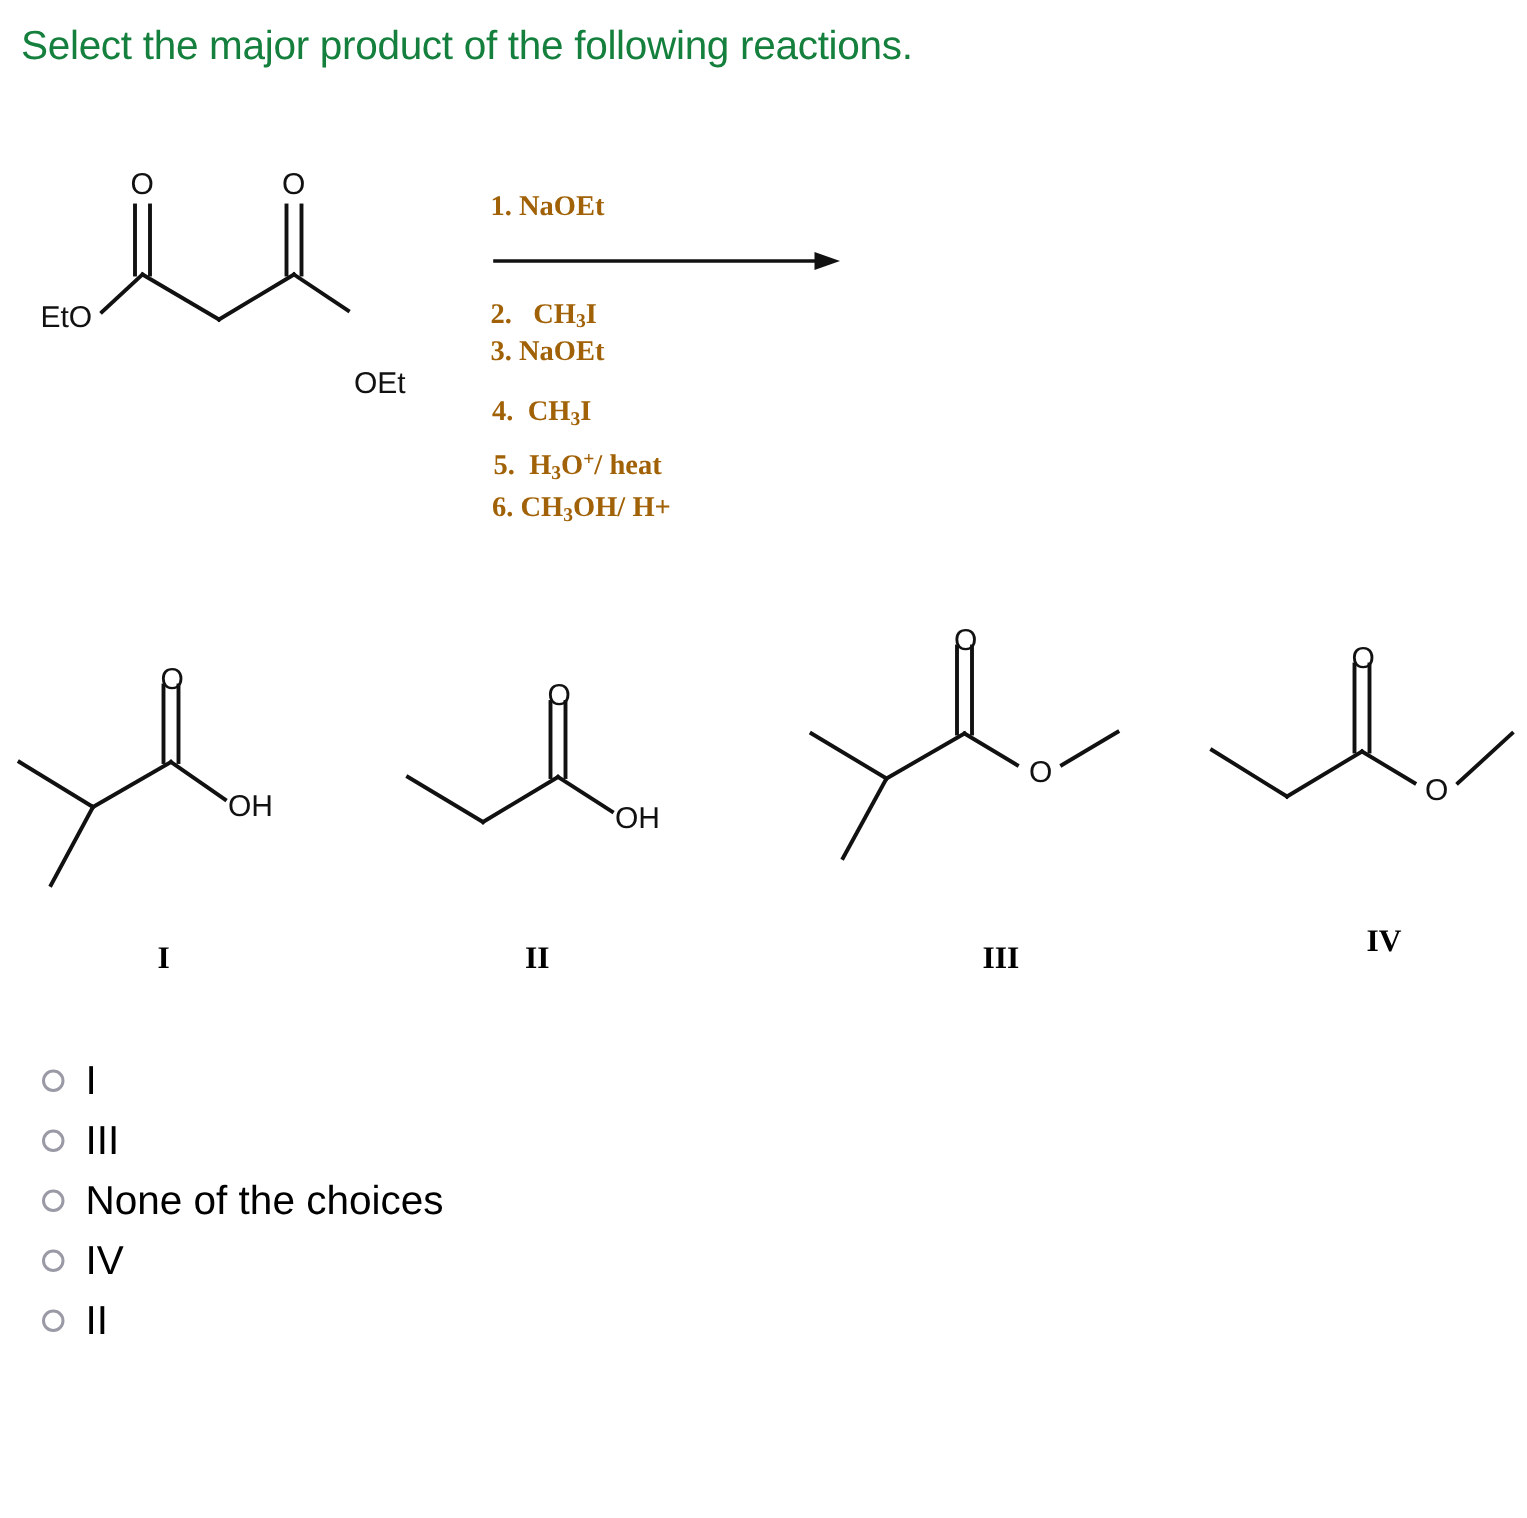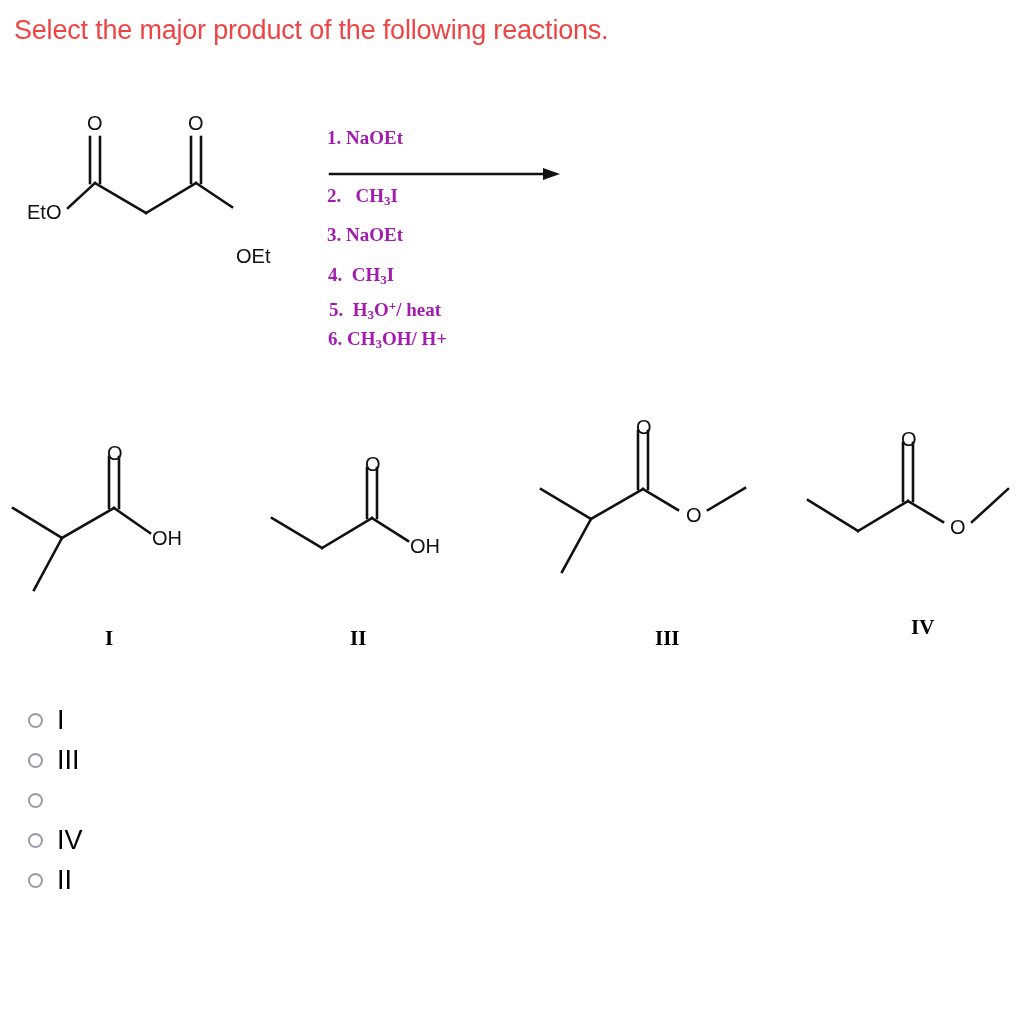--- a/index.html
+++ b/index.html
@@ -15,21 +15,21 @@
     color: #000000;
     overflow: hidden;
   }
   #question-title {
     position: absolute;
     left: 14px;
     top: 14px;
     font-size: 27px;
     line-height: 32px;
     letter-spacing: -0.2px;
-    color: #ef4444;
+    color: #15803d;
     white-space: nowrap;
   }
   .svg-layer {
     position: absolute;
     left: 0;
     top: 0;
     width: 1018px;
     height: 1012px;
     pointer-events: none;
   }
@@ -37,25 +37,25 @@
     position: absolute;
     left: 327px;
     top: 128px;
     width: 260px;
   }
   .cond-item {
     font-family: "Liberation Serif", serif;
     font-weight: bold;
     font-size: 19px;
     line-height: 20px;
-    color: #a21caf;
+    color: #a16207;
     white-space: nowrap;
   }
   .cond-item.c1 { position: absolute; left: 0px;  top: 0px; }
-  .cond-item.c2 { position: absolute; left: 0px;  top: 58px; }
+  .cond-item.c2 { position: absolute; left: 0px;  top: 72px; }
   .cond-item.c3 { position: absolute; left: 0px;  top: 97px; }
   .cond-item.c4 { position: absolute; left: 1px;  top: 137px; }
   .cond-item.c5 { position: absolute; left: 2px;  top: 168px; }
   .cond-item.c6 { position: absolute; left: 1px;  top: 201px; }
   .cond-item sub { font-size: 13px; vertical-align: -3px; }
   .cond-item sup { font-size: 13px; vertical-align: 6px; }
 
   .atom-label {
     position: absolute;
     font-family: "Liberation Sans", sans-serif;
@@ -234,20 +234,21 @@
     <span class="option-label">I</span>
   </div>
 
   <div class="option-row">
     <span class="radio"></span>
     <span class="option-label">III</span>
   </div>
 
   <div class="option-row">
     <span class="radio"></span>
+    <span class="option-label">None of the choices</span>
   </div>
 
   <div class="option-row">
     <span class="radio"></span>
     <span class="option-label">IV</span>
   </div>
 
   <div class="option-row">
     <span class="radio"></span>
     <span class="option-label">II</span>

